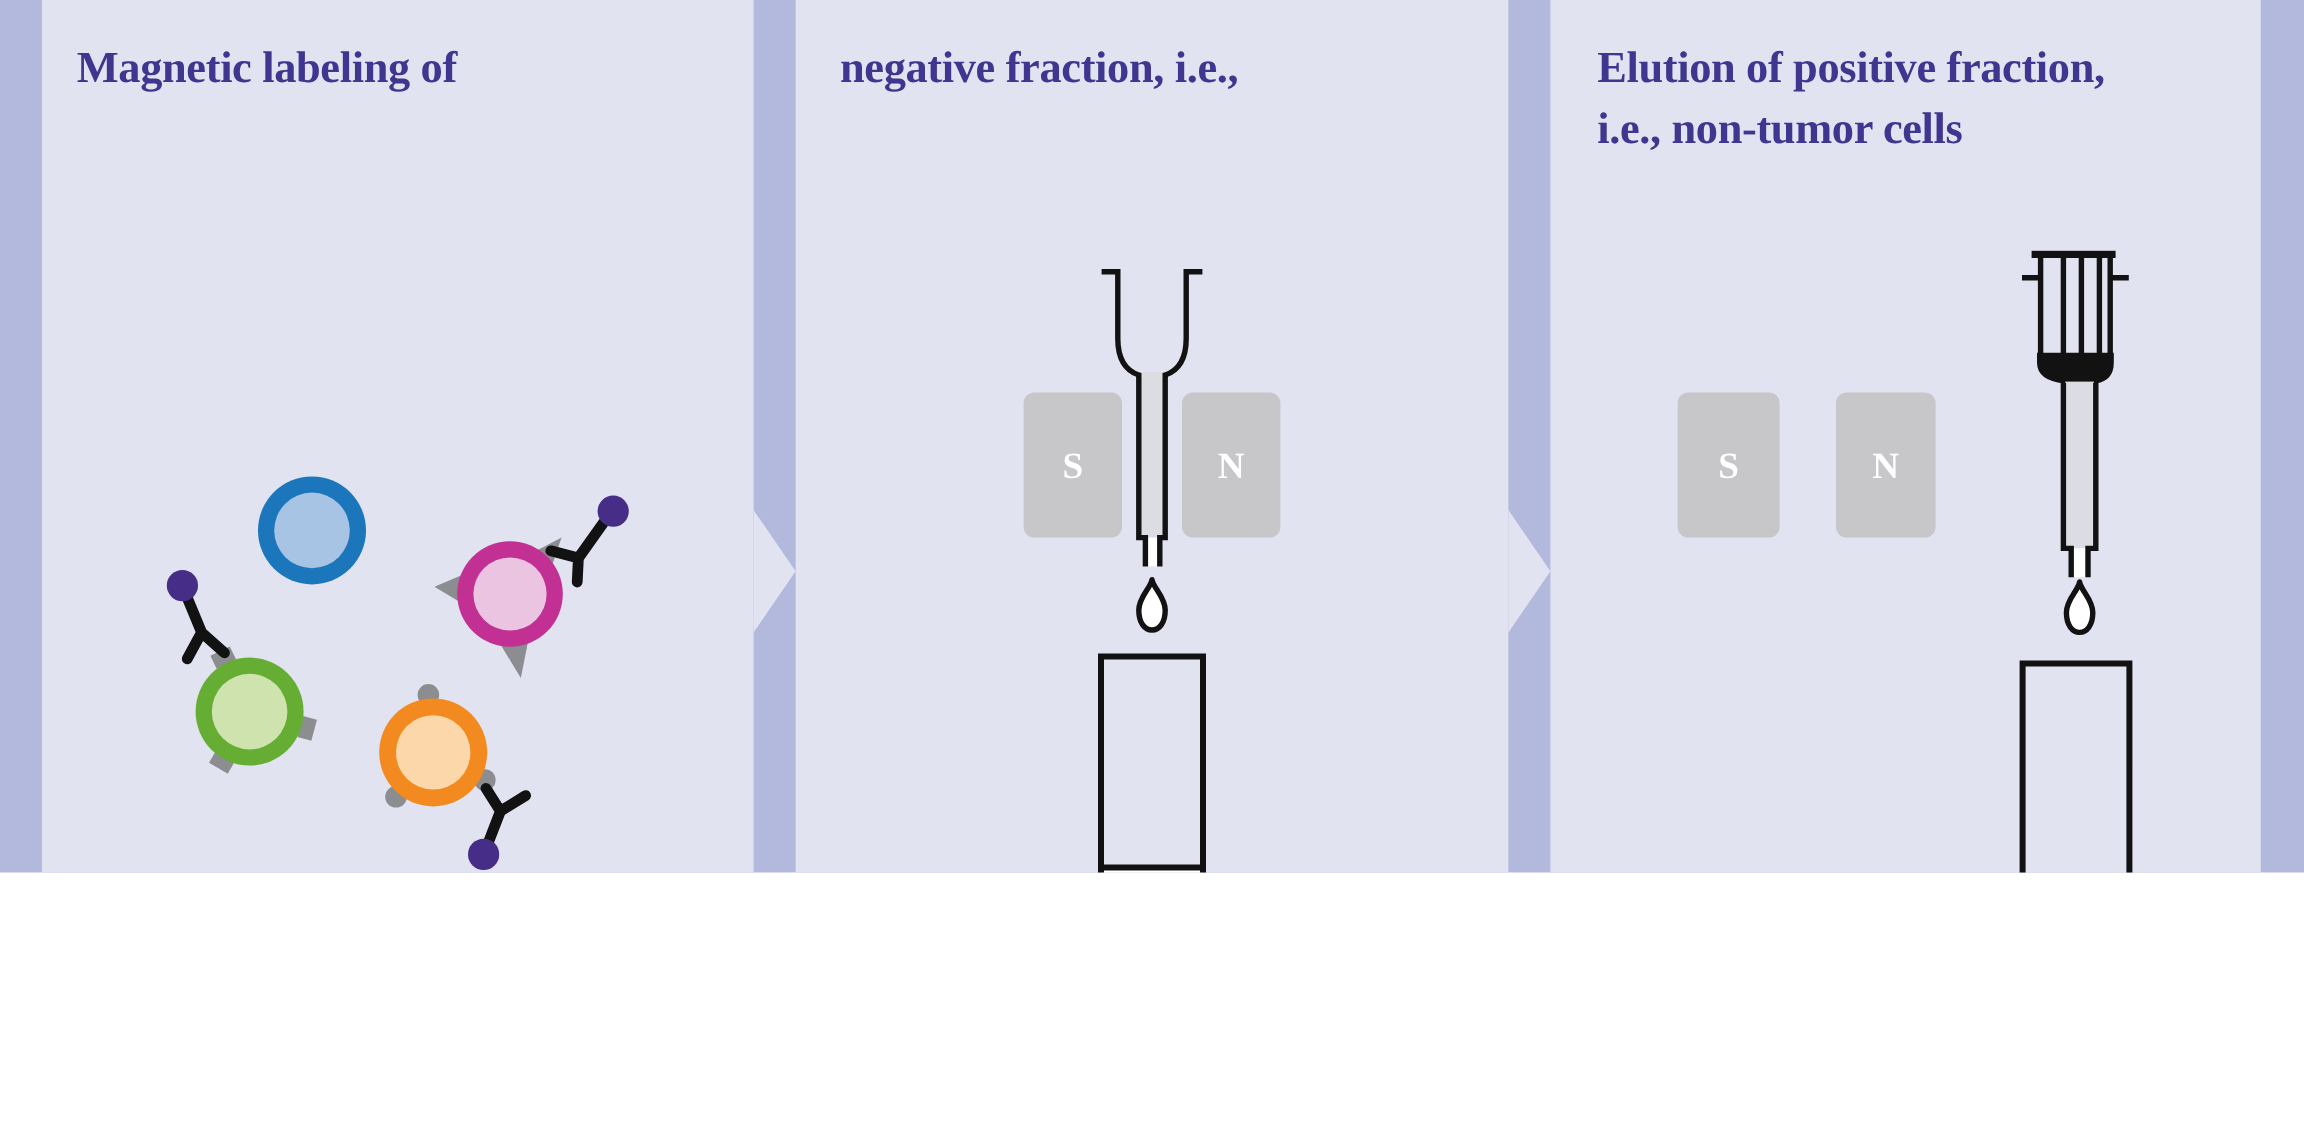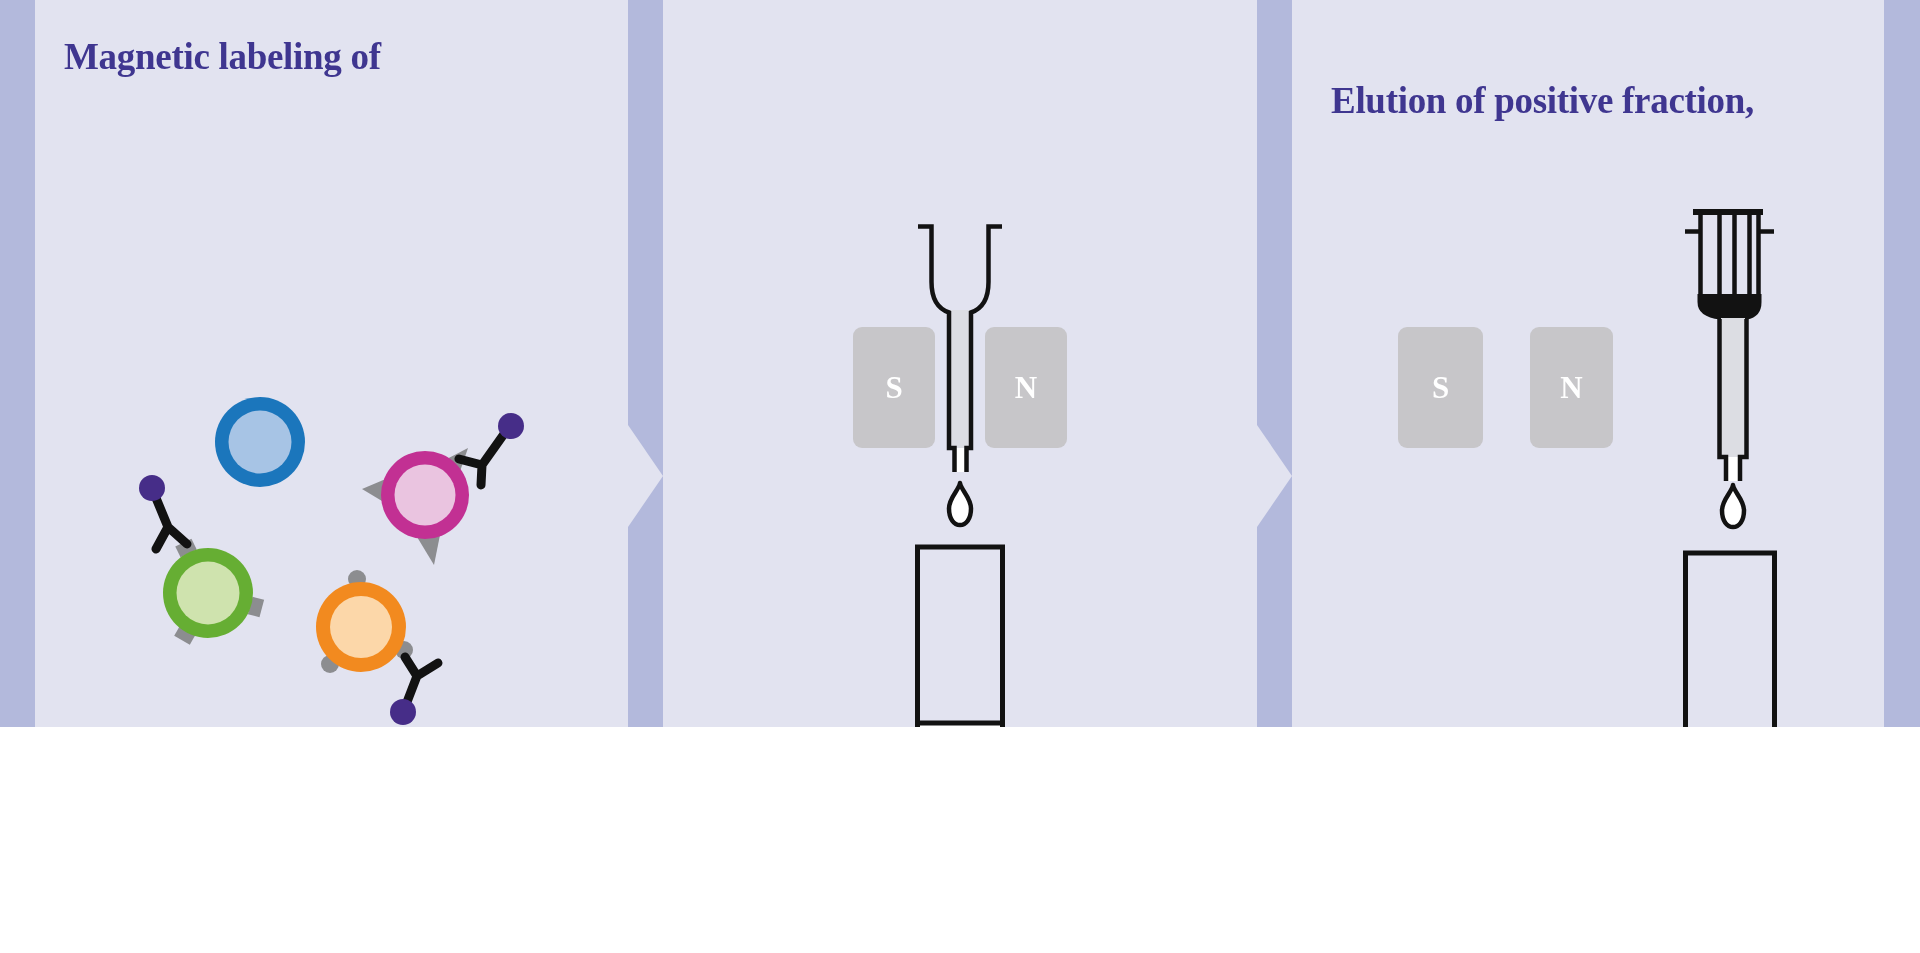--- a/index.html
+++ b/index.html
@@ -153,23 +153,25 @@
     </g>
   </g>
 
   <rect x="0" y="950" width="1920" height="3" fill="#ffffff"></rect>
 </svg>
 
 <div class="panel-title" style="left:64px;top:31px;">
   <div>Magnetic labeling of</div>
 </div>
 <div class="panel-title" style="left:700px;top:31px;">
+  <div>negative fraction, i.e.,</div>
 </div>
-<div class="panel-title" style="left:1331px;top:31px;margin-top:44px;">
+<div class="panel-title" style="left:1331px;top:31px;">
   <div>Elution of positive fraction,</div>
+  <div>i.e., non-tumor cells</div>
 </div>
 
 <div class="magnet" style="left:853px;top:327px;width:82px;height:121px;">
   <span>S</span>
 </div>
 <div class="magnet" style="left:985px;top:327px;width:82px;height:121px;">
   <span>N</span>
 </div>
 <div class="magnet" style="left:1398px;top:327px;width:85px;height:121px;">
   <span>S</span>

